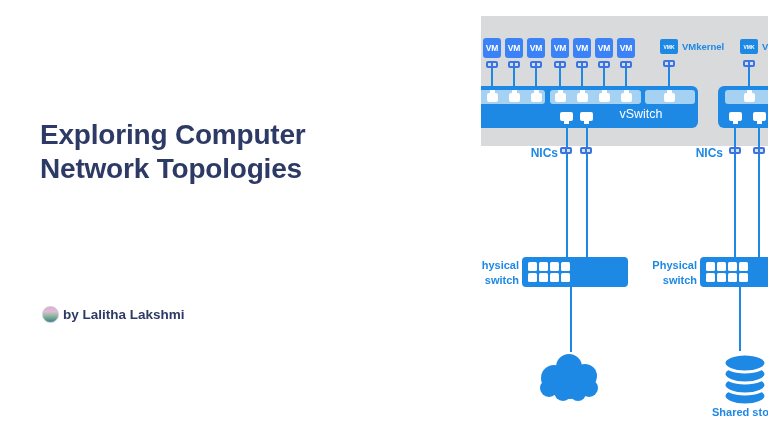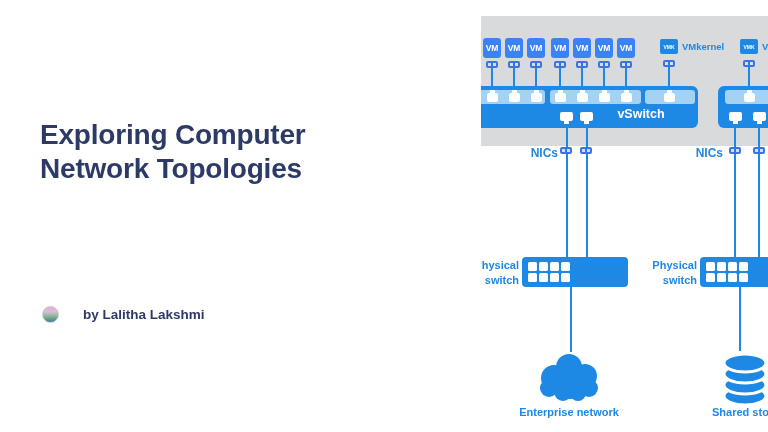--- a/index.html
+++ b/index.html
@@ -6,21 +6,21 @@
   html,body { width:768px; height:432px; overflow:hidden; background:#ffffff;
               font-family:"Liberation Sans", sans-serif; }
 
   
   .slide-left { position:absolute; left:40px; top:12px; width:410px; height:432px; }
   .title { position:absolute; left:0; top:106px; width:345px;
            font-size:28px; font-weight:bold; line-height:34px; color:#2d3a66;
            letter-spacing:-0.2px; }
   .intro { position:absolute; left:2px; top:206px; width:402px;
            font-size:12.5px; line-height:19.5px; color:#4f5870; }
-  .byline { position:absolute; left:2px; top:294px; display:flex; align-items:center; gap:24px; }
+  .byline { position:absolute; left:2px; top:294px; display:flex; align-items:center; gap:4px; }
   .avatar { width:17px; height:17px; border-radius:50%;
             background:linear-gradient(180deg,#e9aacb 0%,#d9bcd9 32%,#8fba98 58%,#3f7e8e 100%);
             border:1px solid #c9c9d9; }
   .byline-text { font-size:13.5px; font-weight:bold; color:#2d3a66; }
 
   
   .diagram { position:absolute; left:481px; top:0; width:287px; height:432px; overflow:hidden; }
   .gray-band { position:absolute; left:0; top:16px; width:287px; height:130px; background:#d9dadb; }
 
   .vm { position:absolute; top:38px; width:18px; height:20px; background:#3b82f6;
@@ -35,21 +35,21 @@
   .conn::after { content:""; position:absolute; left:2px; top:2px; width:3px; height:3px;
                  background:#cfe0fa; box-shadow:5px 0 0 #cfe0fa; }
 
   .vline { position:absolute; width:2px; background:#1e88e5; }
 
   .vswitch { position:absolute; top:86px; height:42px; background:#1e88e5; border-radius:6px; }
   .strip { position:absolute; top:90px; height:14px; background:#a5d2f3; border-radius:3px; }
   .jack { position:absolute; top:93px; width:11px; height:9px; background:#ffffff; border-radius:2px; }
   .jack::after { content:""; position:absolute; left:3px; top:-3px; width:5px; height:3px; background:#ffffff; }
   .vswitch-label { position:absolute; top:107px; width:64px; text-align:center;
-                   color:#ffffff; font-size:12.5px; font-weight:bold; }
+                   color:#ffffff; font-size:12.5px; font-weight:normal; }
   .dport { position:absolute; top:112px; width:13px; height:9px; background:#ffffff; border-radius:2px; }
   .dport::after { content:""; position:absolute; left:4px; bottom:-3px; width:5px; height:3px; background:#ffffff; }
 
   .nics-label { position:absolute; top:146px; width:37px; text-align:right;
                 font-size:12px; font-weight:bold; color:#1e88e5; }
 
   .pswitch { position:absolute; top:257px; height:30px; background:#1e88e5; border-radius:4px; }
   .port-grid { position:absolute; left:6px; top:5px; display:grid;
                grid-template-columns:repeat(4,9px); grid-auto-rows:9px; gap:2px; }
   .sw-port { background:#ffffff; border-radius:1.5px; }
@@ -199,21 +199,20 @@
       <circle cx="21" cy="28" r="13"></circle>
       <circle cx="36" cy="17" r="13"></circle>
       <circle cx="52" cy="26" r="12"></circle>
       <circle cx="37" cy="35" r="14"></circle>
       <circle cx="16" cy="38" r="9"></circle>
       <circle cx="56" cy="38" r="9"></circle>
       <circle cx="30" cy="42" r="9"></circle>
       <circle cx="45" cy="43" r="8"></circle>
     </g>
   </svg>
-  <div class="bottom-label" style="left:26px;width:124px;text-align:center">Enterprise network</div>
 
   <svg style="position:absolute;left:240px;top:351px" width="48" height="56" viewBox="0 0 48 56">
     <g fill="#1e88e5" stroke="#ffffff" stroke-width="3">
       <ellipse cx="24" cy="45" rx="21" ry="9"></ellipse>
       <ellipse cx="24" cy="34" rx="21" ry="9"></ellipse>
       <ellipse cx="24" cy="23" rx="21" ry="9"></ellipse>
       <ellipse cx="24" cy="12" rx="21" ry="9"></ellipse>
     </g>
   </svg>
   <div class="bottom-label" style="left:231px">Shared storage</div>

